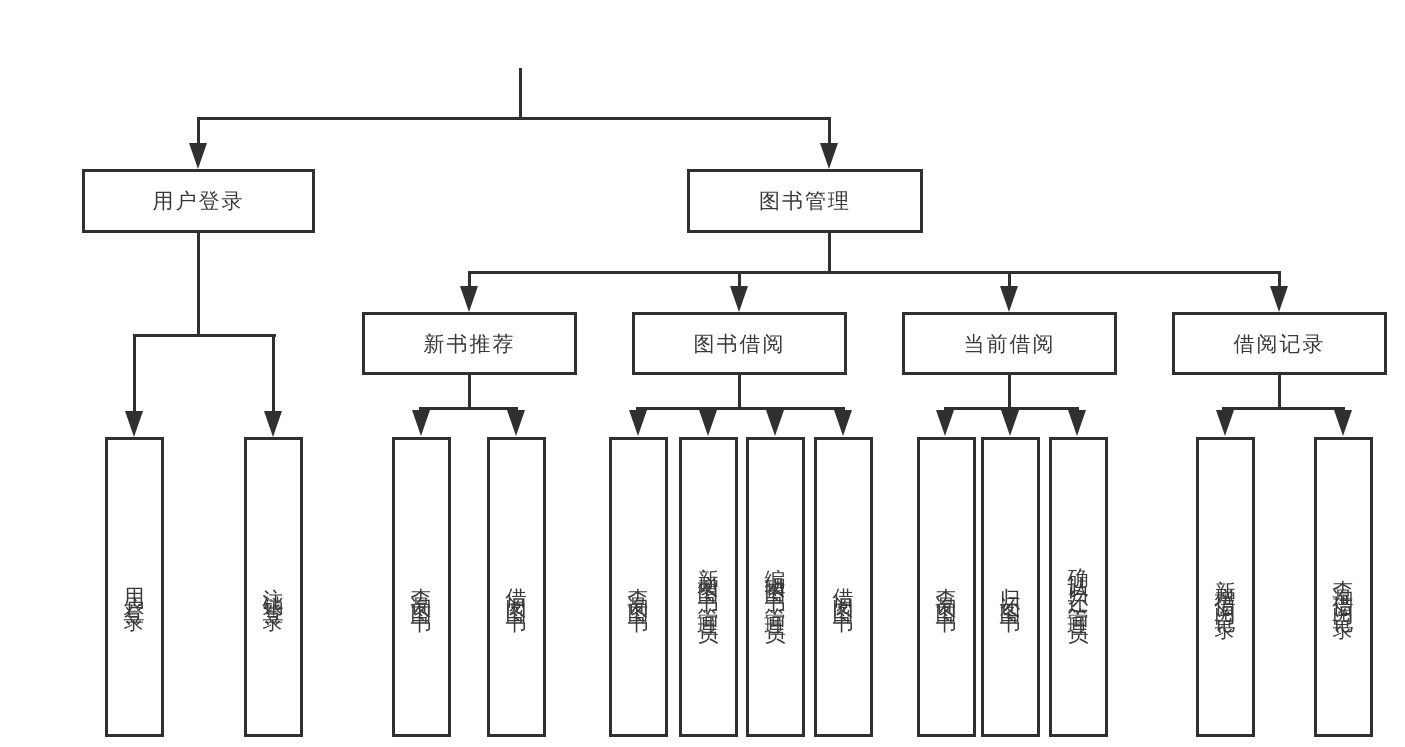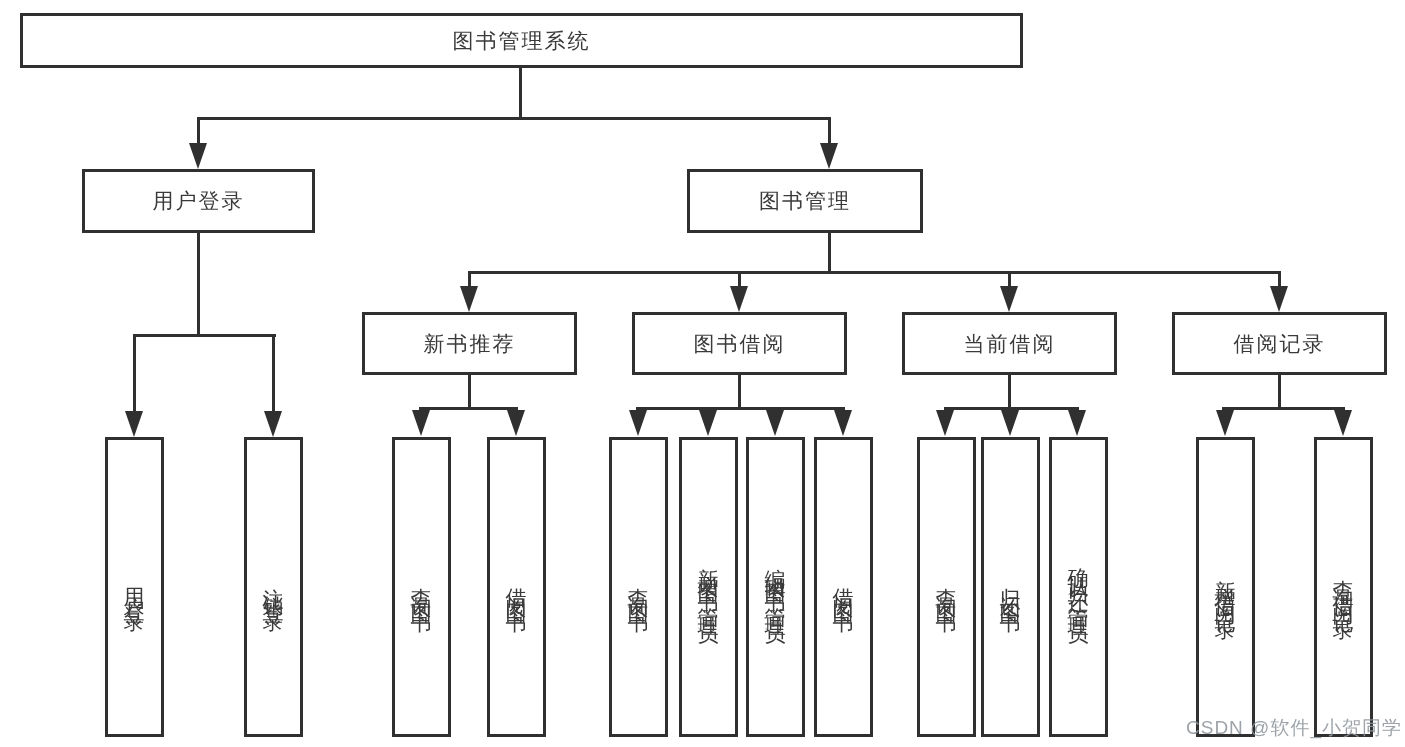--- a/index.html
+++ b/index.html
@@ -62,23 +62,20 @@
     position:absolute;left:1186px;top:715px;
     font-size:19px;color:rgba(144,150,157,0.88);
     letter-spacing:1px;white-space:nowrap;
   }
 </style>
 </head>
 <body>
 
 <div id="stage">
 
-  <div class="box hbox" id="root-box">
-    <span>图书管理系统</span>
-  </div>
 
   <div class="vl" style="left:519px;top:68px;height:51px;"></div>
   <div class="hl" style="left:197px;top:117px;width:634px;"></div>
   <div class="vl" style="left:197px;top:117px;height:32px;"></div>
   <div class="ah" style="left:189px;top:143px;"></div>
   <div class="vl" style="left:828px;top:117px;height:32px;"></div>
   <div class="ah" style="left:820px;top:143px;"></div>
 
   <div class="box hbox" id="user-login-box">
     <span>用户登录</span>
@@ -178,15 +175,14 @@
     <span>确认归还（管理员）</span>
   </div>
 
   <div class="box leaf" id="leaf-br-add">
     <span>新增借阅记录</span>
   </div>
   <div class="box leaf" id="leaf-br-query">
     <span>查询借阅记录</span>
   </div>
 
-  <div id="watermark">CSDN @软件_小贺同学</div>
 
 </div>
 
 </body></html>

